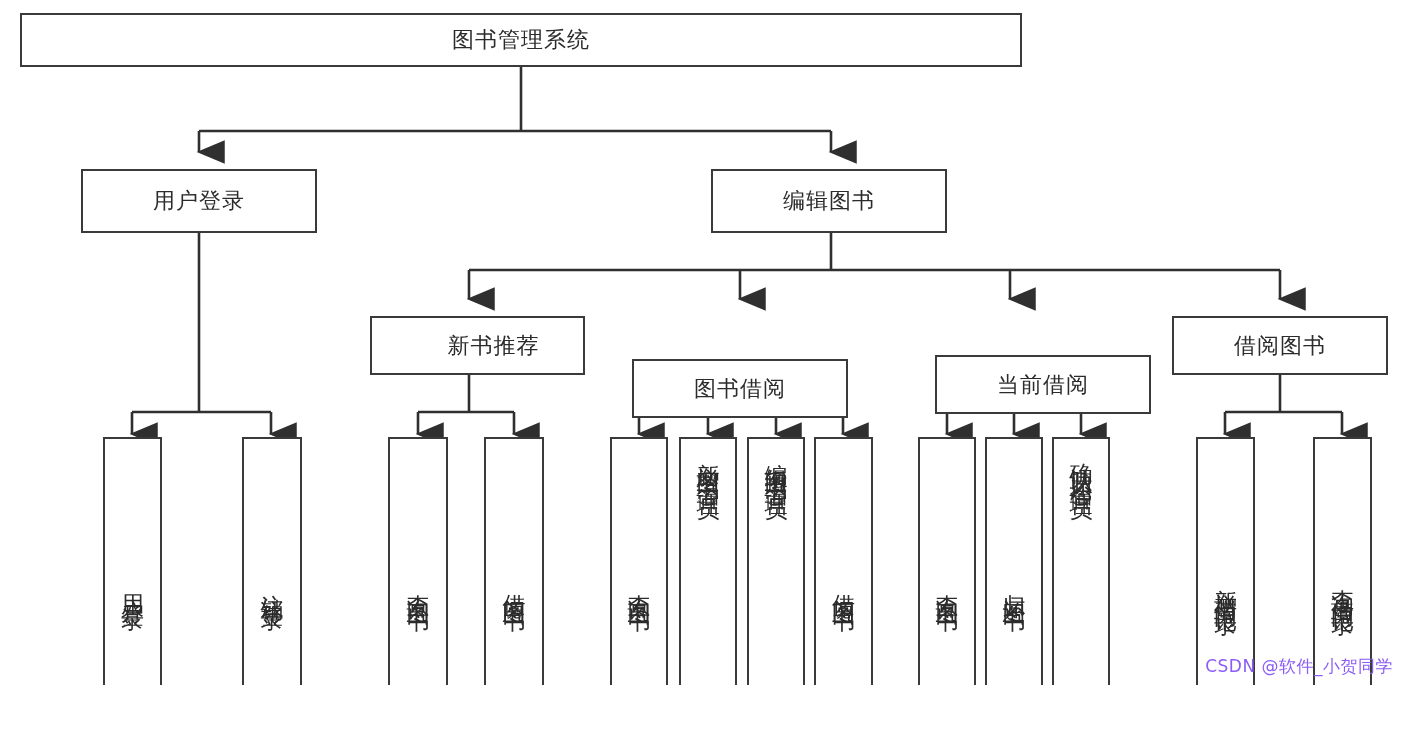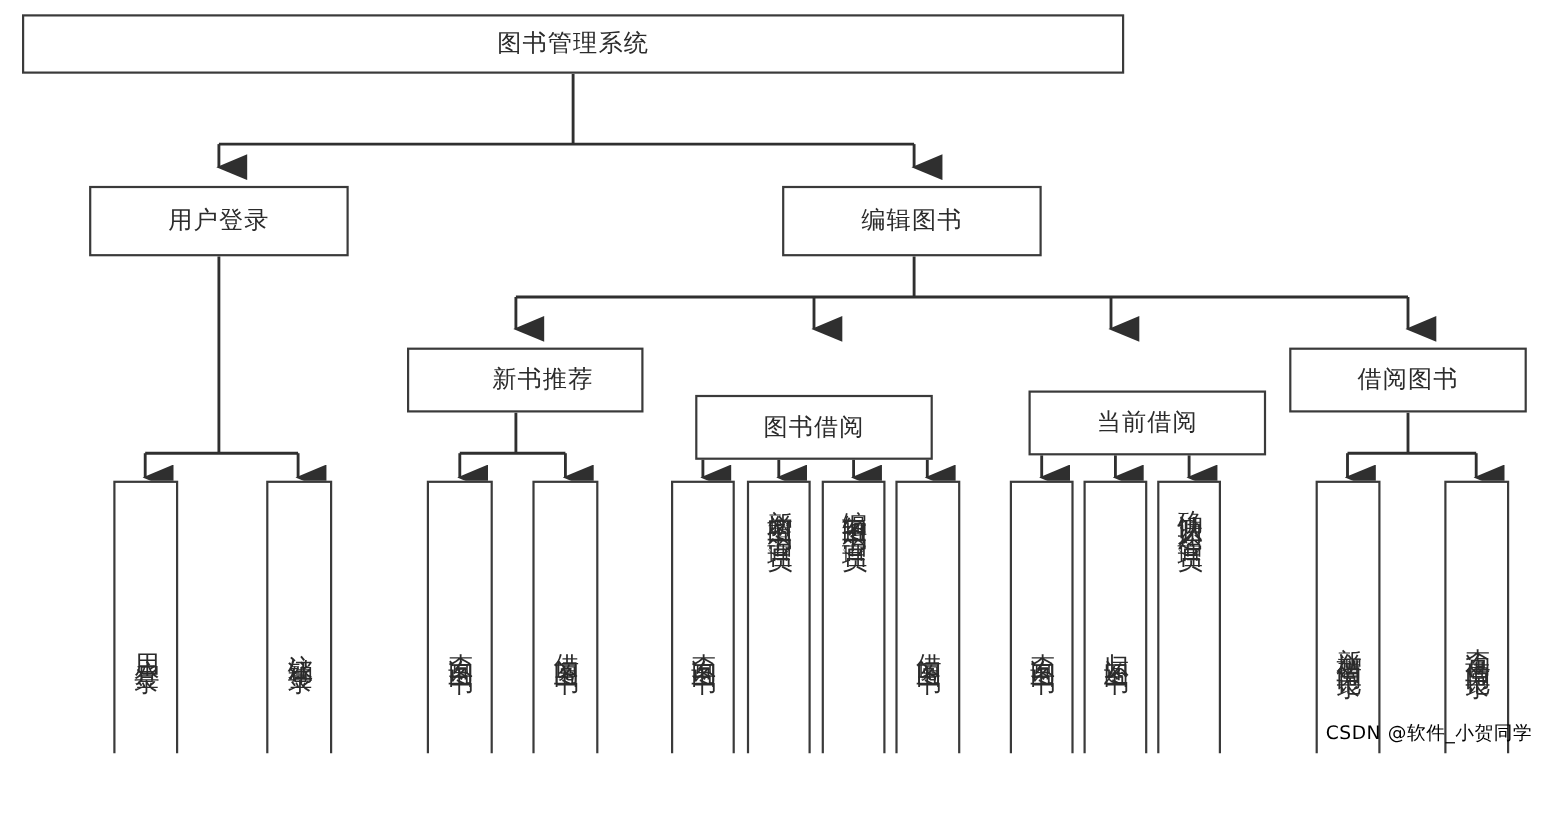--- a/index.html
+++ b/index.html
@@ -57,21 +57,21 @@
   }
   .node.vertical.centered {
     align-items: center;
     padding-top: 0;
   }
   .watermark {
     position: absolute;
     right: 12px;
     bottom: 7px;
     font-size: 17px;
-    color: #000000;
+    color: #8b5cf6;
     letter-spacing: 0.5px;
     white-space: nowrap;
     pointer-events: none;
   }
 </style>
 </head>
 <body>
 
 <div id="canvas">
 

